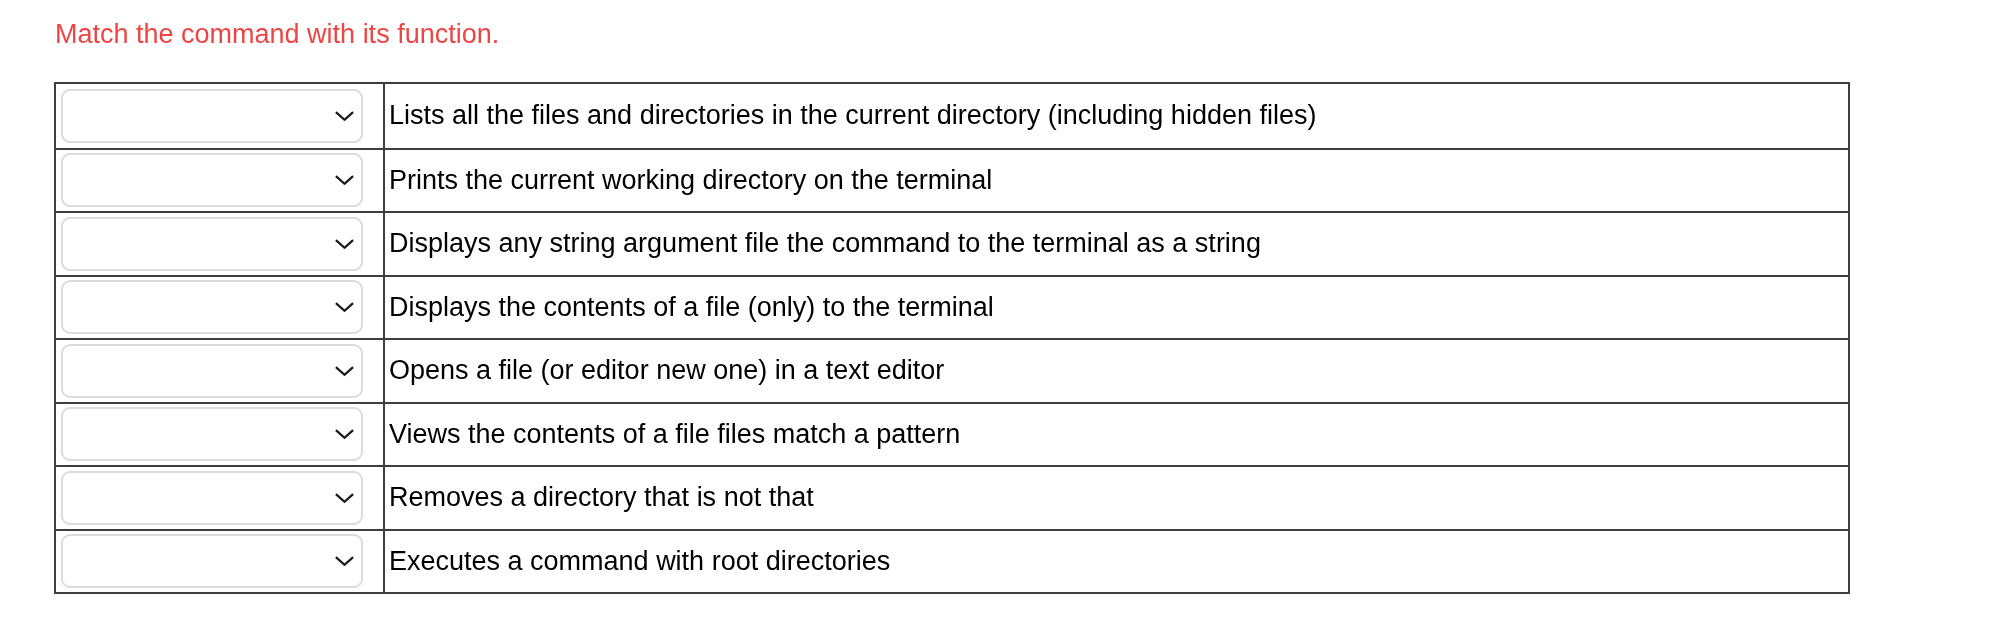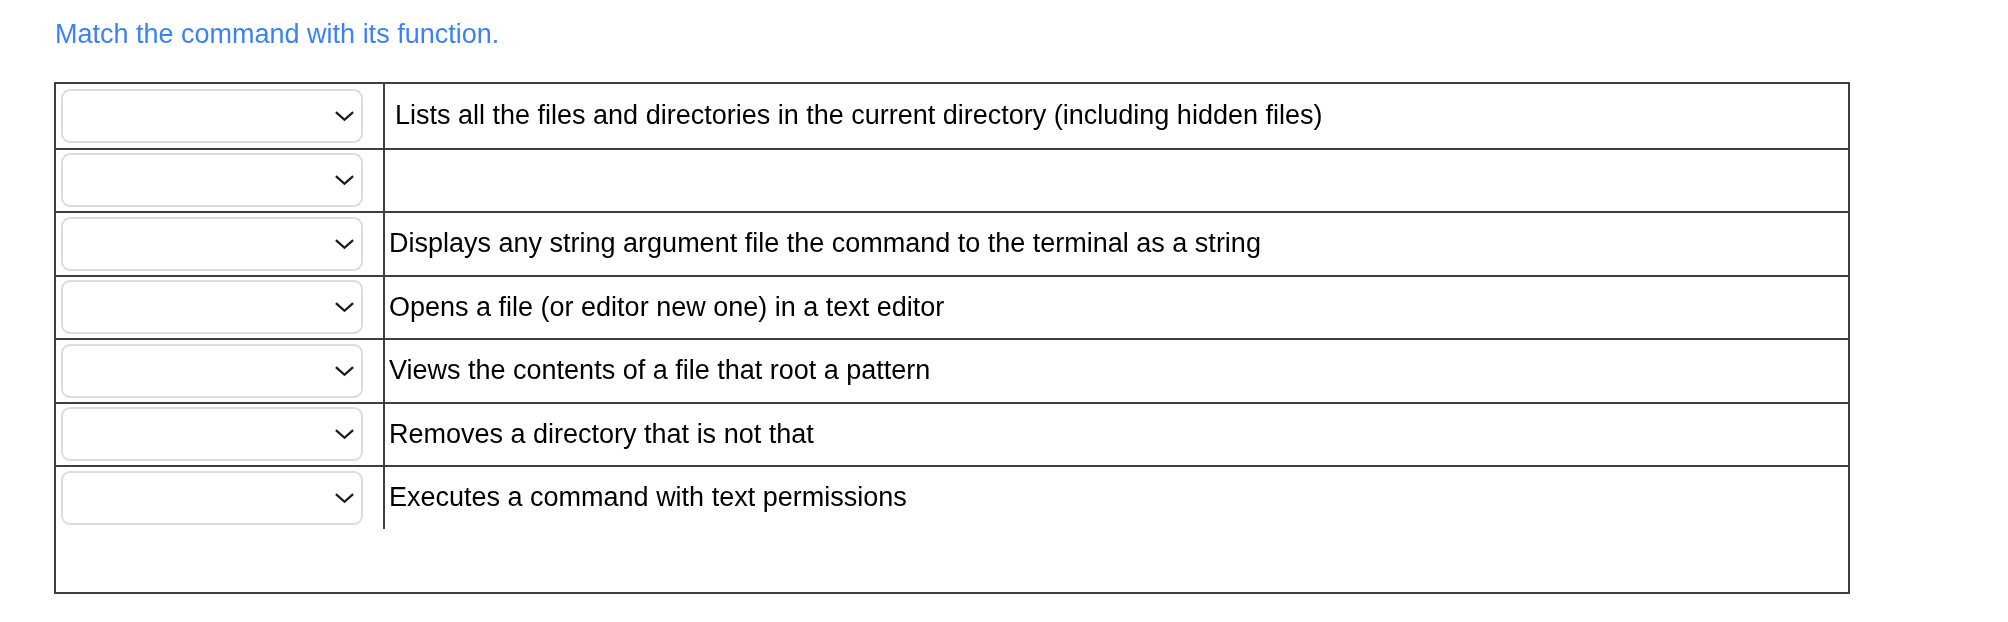--- a/index.html
+++ b/index.html
@@ -8,35 +8,35 @@
     position: relative;
     font-family: "Liberation Sans", sans-serif;
     color: #000000;
     overflow: hidden;
   }
   .title {
     position: absolute;
     left: 55px; top: 19px;
     font-size: 27px;
     line-height: 1.15;
-    color: #3b82f6;
+    color: #ef4444;
     white-space: nowrap;
   }
   .qtable {
     position: absolute;
     left: 54px; top: 82px;
     width: 1796px; height: 512px;
     box-sizing: border-box;
     border: 2px solid #3e3e3e;
     display: grid;
     grid-template-rows: repeat(8, 1fr);
     background: #ffffff;
   }
   .row { display: flex; border-top: 2px solid #3e3e3e; min-height: 0; }
-  .row:first-child { border-top: none; gap: 6px; }
+  .row:first-child { border-top: none; }
   .cell { box-sizing: border-box; }
   .cell.sel {
     flex: 0 0 329px;
     width: 329px;
     border-right: 2px solid #3e3e3e;
     display: flex;
     align-items: center;
   }
   .selwrap {
     position: relative;
@@ -108,36 +108,52 @@
 
   <div class="row">
     <div class="cell sel">
       <div class="selwrap">
         <select class="answer"><option></option></select>
         <svg class="chev" viewBox="0 0 22 12">
             <polyline points="2,2 11,10 20,2"></polyline>
           </svg>
       </div>
     </div>
+    <div class="cell desc">
+      <span>Prints the current working directory on the terminal</span>
+    </div>
   </div>
 
   <div class="row">
     <div class="cell sel">
       <div class="selwrap">
         <select class="answer"><option></option></select>
         <svg class="chev" viewBox="0 0 22 12">
             <polyline points="2,2 11,10 20,2"></polyline>
           </svg>
       </div>
     </div>
     <div class="cell desc">
       <span>Displays any string argument file the command to the terminal as a string</span>
     </div>
   </div>
 
+  <div class="row">
+    <div class="cell sel">
+      <div class="selwrap">
+        <select class="answer"><option></option></select>
+        <svg class="chev" viewBox="0 0 22 12">
+            <polyline points="2,2 11,10 20,2"></polyline>
+          </svg>
+      </div>
+    </div>
+    <div class="cell desc">
+      <span>Displays the contents of a file (only) to the terminal</span>
+    </div>
+  </div>
 
   <div class="row">
     <div class="cell sel">
       <div class="selwrap">
         <select class="answer"><option></option></select>
         <svg class="chev" viewBox="0 0 22 12">
             <polyline points="2,2 11,10 20,2"></polyline>
           </svg>
       </div>
     </div>
@@ -149,21 +165,21 @@
   <div class="row">
     <div class="cell sel">
       <div class="selwrap">
         <select class="answer"><option></option></select>
         <svg class="chev" viewBox="0 0 22 12">
             <polyline points="2,2 11,10 20,2"></polyline>
           </svg>
       </div>
     </div>
     <div class="cell desc">
-      <span>Views the contents of a file that root a pattern</span>
+      <span>Views the contents of a file files match a pattern</span>
     </div>
   </div>
 
   <div class="row">
     <div class="cell sel">
       <div class="selwrap">
         <select class="answer"><option></option></select>
         <svg class="chev" viewBox="0 0 22 12">
             <polyline points="2,2 11,10 20,2"></polyline>
           </svg>
@@ -177,17 +193,17 @@
   <div class="row">
     <div class="cell sel">
       <div class="selwrap">
         <select class="answer"><option></option></select>
         <svg class="chev" viewBox="0 0 22 12">
             <polyline points="2,2 11,10 20,2"></polyline>
           </svg>
       </div>
     </div>
     <div class="cell desc">
-      <span>Executes a command with text permissions</span>
+      <span>Executes a command with root directories</span>
     </div>
   </div>
 
 </div>
 
 </body></html>

